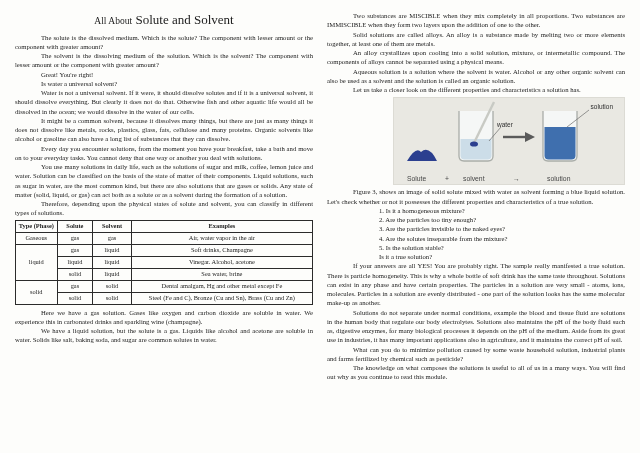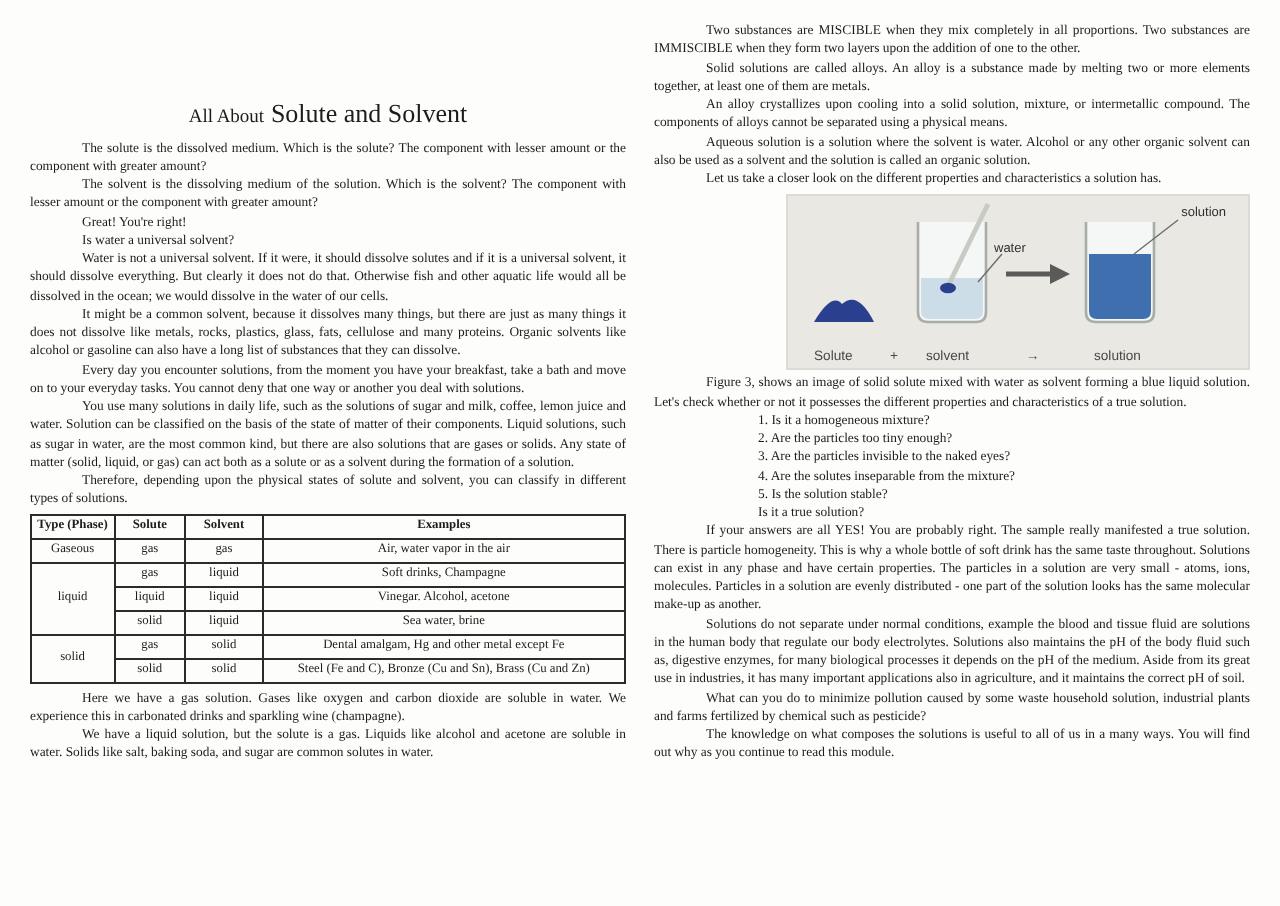--- a/index.html
+++ b/index.html
@@ -4,21 +4,21 @@
 <style>
   * { box-sizing: border-box; }
   html, body { margin: 0; padding: 0; }
   body {
     width: 640px; height: 453px;
     background: #fdfdfb;
     font-family: "Liberation Serif", serif;
     color: #1c1c1c;
     overflow: hidden;
   }
-  .page { display: flex; gap: 14px; padding: 11px 15px 6px 15px; align-items: flex-end; }
+  .page { display: flex; gap: 14px; padding: 11px 15px 6px 15px; }
   .col { flex: 1 1 0; font-size: 6.7px; line-height: 1.38; text-align: justify; }
   .title { margin: 0 0 3px 0; text-align: center; font-weight: normal; }
   .t-small { font-size: 9.5px; }
   .t-large { font-size: 13px; }
   .para { margin: 0; text-indent: 26px; }
   .sol-table {
     width: 100%; border-collapse: collapse;
     margin: 2px 0 3px 0; font-size: 6.4px; line-height: 1.25;
   }
   .sol-table th, .sol-table td {

